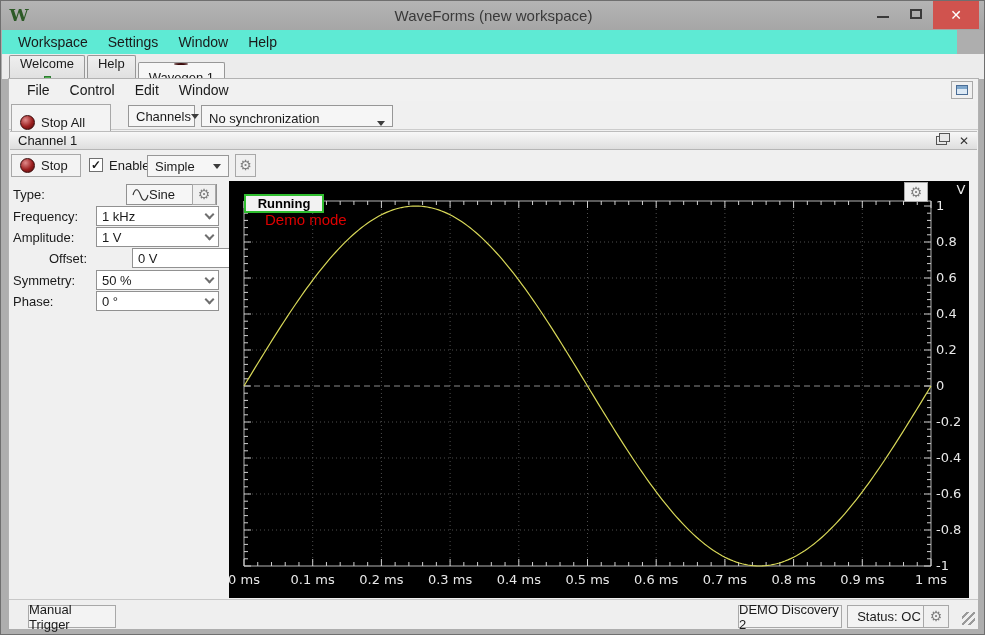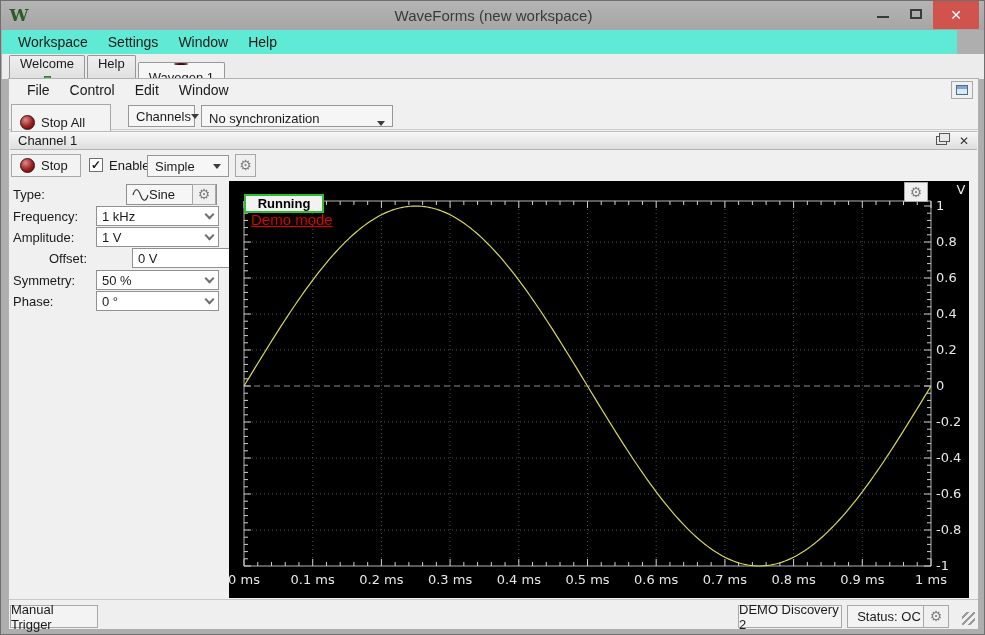--- a/index.html
+++ b/index.html
@@ -107,27 +107,27 @@
           transform:rotate(45deg); margin-left:auto; margin-top:-4px; }
   .type-dd { position:absolute; left:87px; top:0; width:91px; height:21px; background:#f6f6f6;
              border:1px solid #919191; display:flex; align-items:center; padding:0 5px; font-size:13px;margin-left:30px; }
   .type-gear { position:absolute; left:183px; top:0; width:24px; height:21px; line-height:19px; }
 
   
   .plot { position:absolute; left:220px; top:102px; width:740px; height:417px; background:#000; }
   .running-badge { position:absolute; left:15px; top:1px; width:80px; height:19px;
                    background:#f2f2f2; border:2px solid #2fbe2f; color:#000;
                    font-weight:bold; font-size:13px; text-align:center; line-height:15px;margin-top:12px; }
-  .demo-mode { position:absolute; left:22px; top:30px; color:#dd0000; font-size:15px;text-decoration:underline; }
+  .demo-mode { position:absolute; left:36px; top:30px; color:#dd0000; font-size:15px; }
   .plot-gear { position:absolute; left:675px; top:1px; width:24px; height:20px; line-height:18px; }
 
   
   .statusbar { position:absolute; left:8px; top:598px; width:969px; height:30px;
                background:#efefef; border-top:1px solid #c8c8c8; }
-  .mt-btn { position:absolute; left:1px; top:5px; width:88px; height:23px; }
+  .mt-btn { position:absolute; left:19px; top:5px; width:88px; height:23px; }
   .device-btn { position:absolute; left:729px; top:5px; width:104px; height:23px; }
   .status-btn { position:absolute; left:838px; top:5px; width:84px; height:23px; }
   .sb-gear { position:absolute; left:914px; top:5px; width:26px; height:23px; line-height:21px; }
   .grip { position:absolute; right:3px; bottom:4px; width:13px; height:13px;
           background:repeating-linear-gradient(135deg, transparent 0 3px, #9a9a9a 3px 5px); }
 </style>
 </head>
 <body>
 
 <div class="app">

